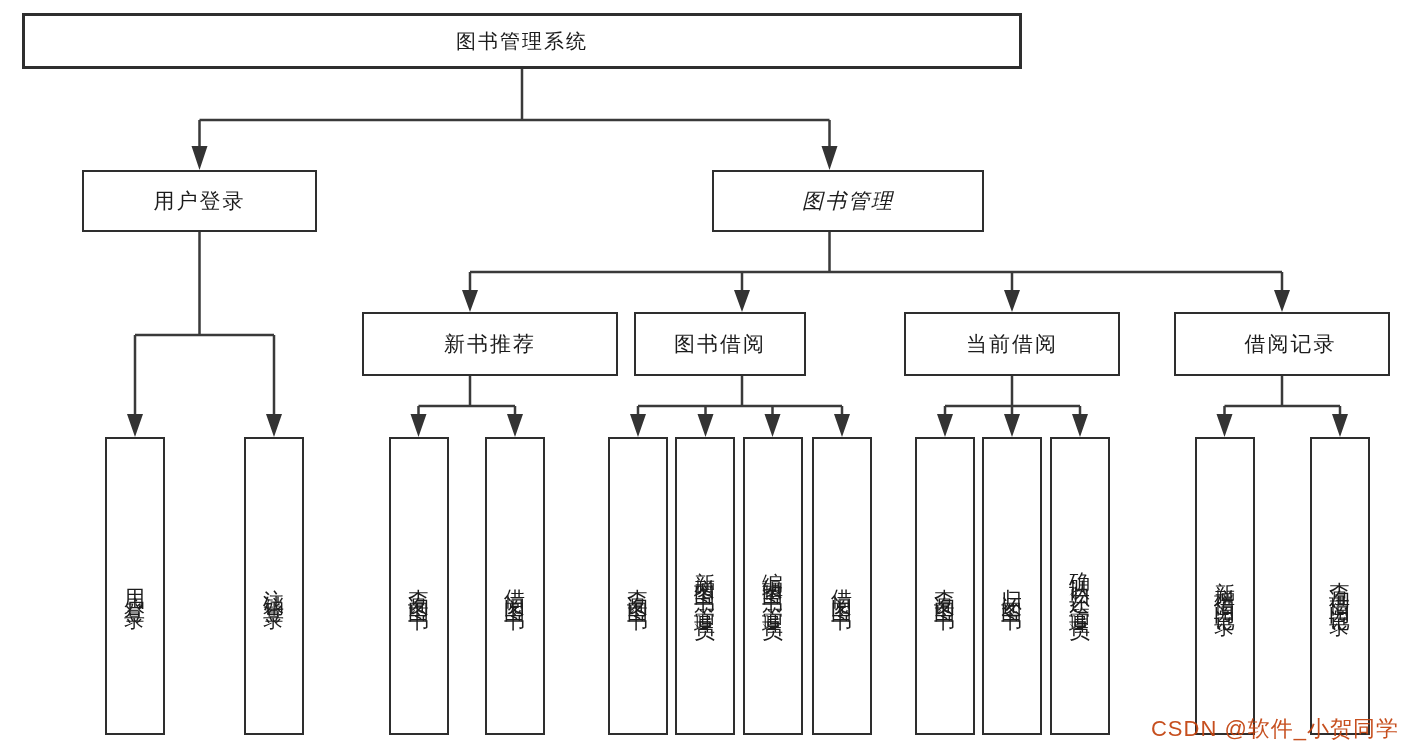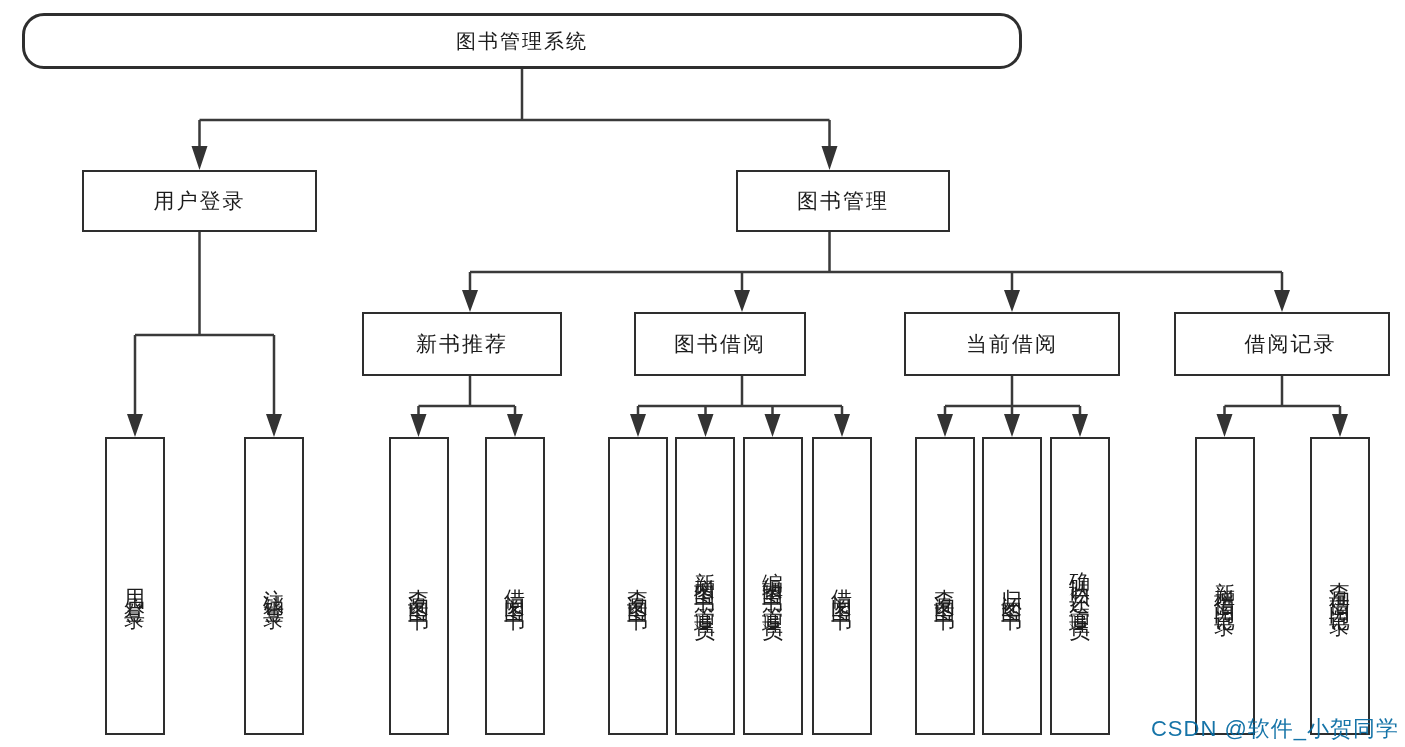--- a/index.html
+++ b/index.html
@@ -18,21 +18,21 @@
     box-sizing: border-box;
     background: #ffffff;
     border: 2.5px solid #2e2e2e;
     display: flex;
     align-items: center;
     justify-content: center;
     font-size: 21px;
     letter-spacing: 2px;
     white-space: nowrap;
   }
-  .root { border-width: 3px; font-size: 20px; border-radius: 22px; }
+  .root { border-width: 3px; font-size: 20px; }
   .leaf {
     position: absolute;
     box-sizing: border-box;
     background: #ffffff;
     border: 2.5px solid #2e2e2e;
     width: 60px;
     height: 298px;
     top: 437px;
     display: flex;
     align-items: center;
@@ -43,21 +43,21 @@
     text-orientation: mixed;
     font-size: 21px;
     letter-spacing: 7px;
     line-height: 1.0;
   }
   #watermark {
     position: absolute;
     right: 6px;
     bottom: 3px;
     font-size: 22px;
-    color: #0369a1;
+    color: #c2410c;
     opacity: 0.92;
     letter-spacing: 1px;
   }
 </style>
 </head>
 <body>
 
 <div id="canvas">
 
   <svg id="wires" viewBox="0 0 1405 747" xmlns="http://www.w3.org/2000/svg">
@@ -90,23 +90,23 @@
       M937 414 L953 414 L945 437 Z
       M1004 414 L1020 414 L1012 437 Z
       M1072 414 L1088 414 L1080 437 Z
       M1216.5 414 L1232.5 414 L1224.5 437 Z
       M1332 414 L1348 414 L1340 437 Z"></path>
   </svg>
 
   <div class="node root" style="left:22px; top:13px; width:1000px; height:56px;">图书管理系统</div>
 
   <div class="node" style="left:82px; top:170px; width:235px; height:62px;">用户登录</div>
-  <div class="node" style="left:736px; top:170px; width:214px; height:62px;">图书管理</div>
+  <div class="node" style="left:712px; top:170px; width:272px; height:62px;font-style:italic;">图书管理</div>
 
-  <div class="node" style="left:362px; top:312px; width:200px; height:64px;">新书推荐</div>
+  <div class="node" style="left:362px; top:312px; width:256px; height:64px;">新书推荐</div>
   <div class="node" style="left:634px; top:312px; width:172px; height:64px;">图书借阅</div>
   <div class="node" style="left:904px; top:312px; width:216px; height:64px;font-family:Liberation Serif, serif;">当前借阅</div>
   <div class="node" style="left:1174px; top:312px; width:216px; height:64px;padding-left:17px;">借阅记录</div>
 
   <div class="leaf" style="left:105px;">
     <span>用户登录</span>
   </div>
   <div class="leaf" style="left:244px;">
     <span>注销登录</span>
   </div>

